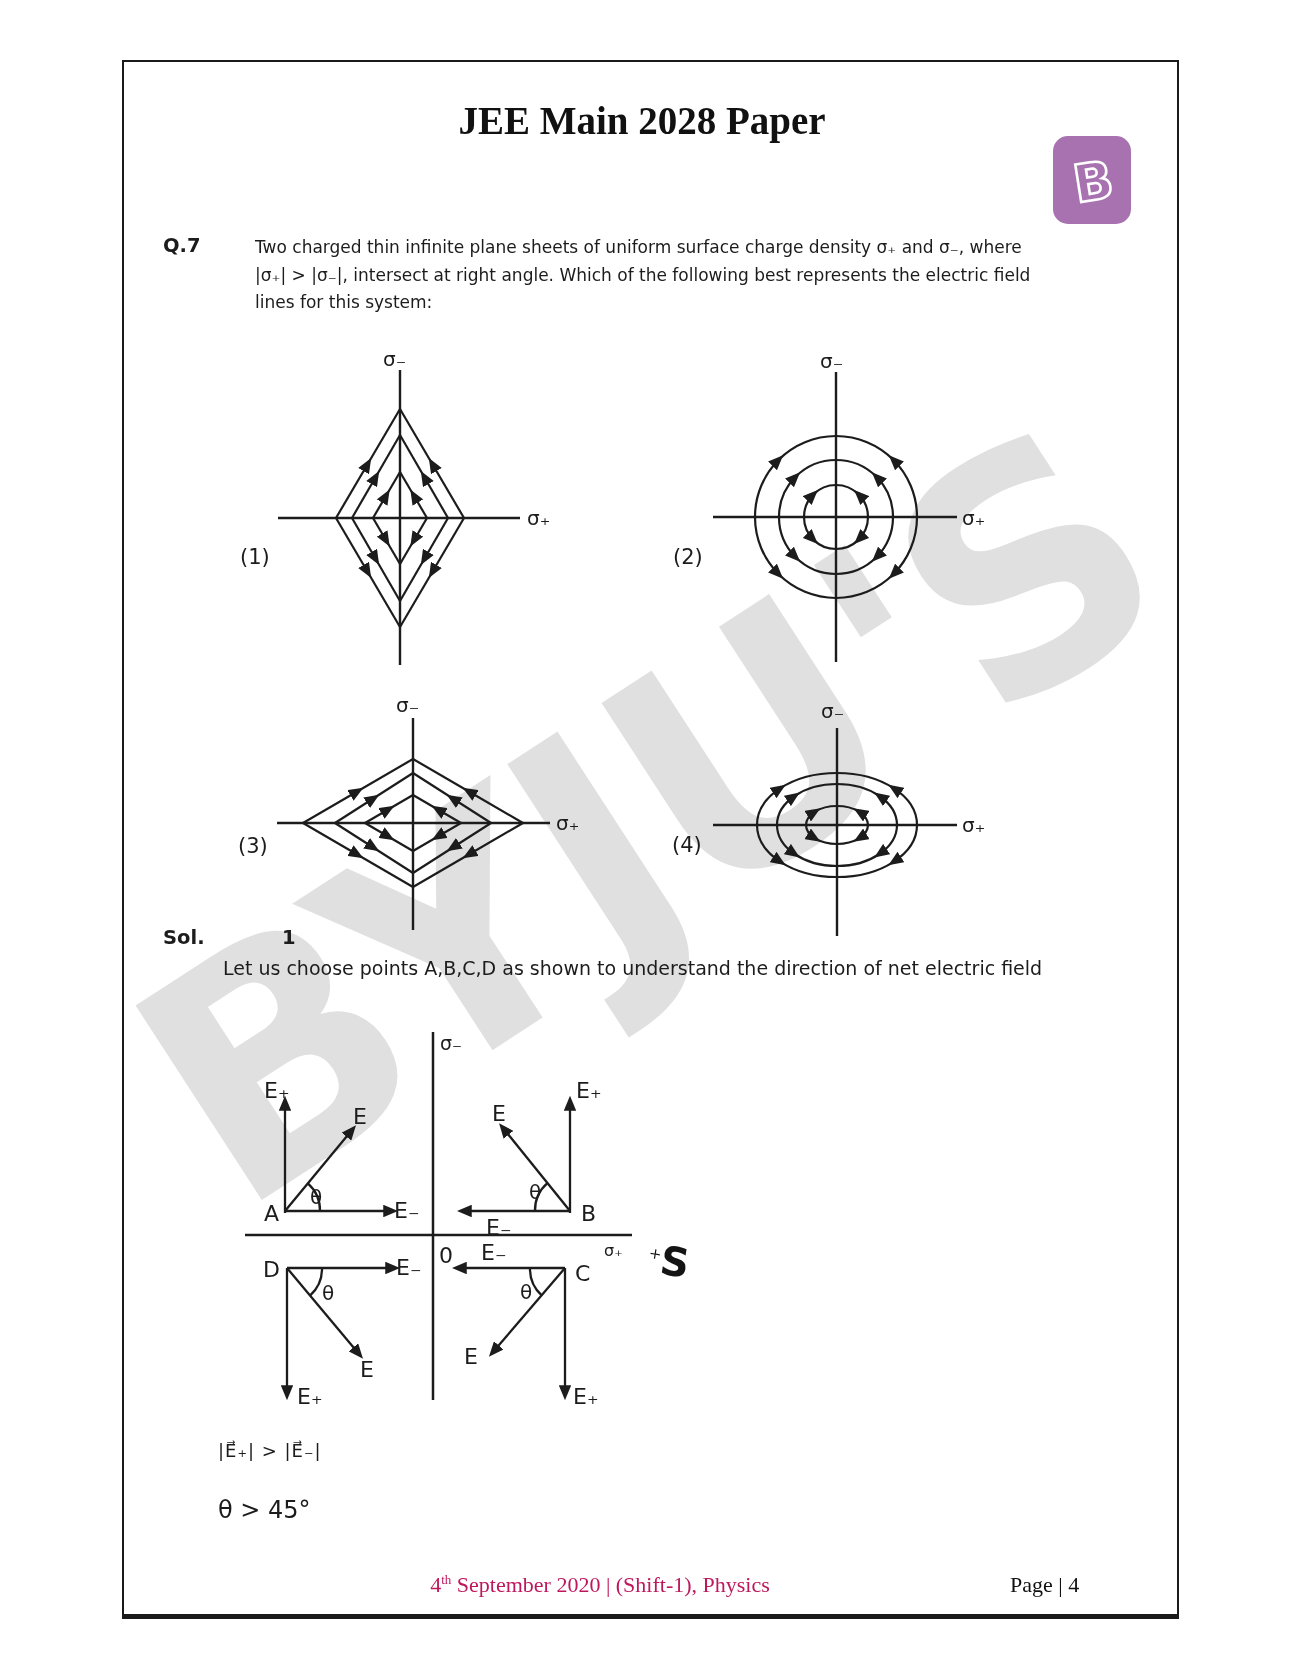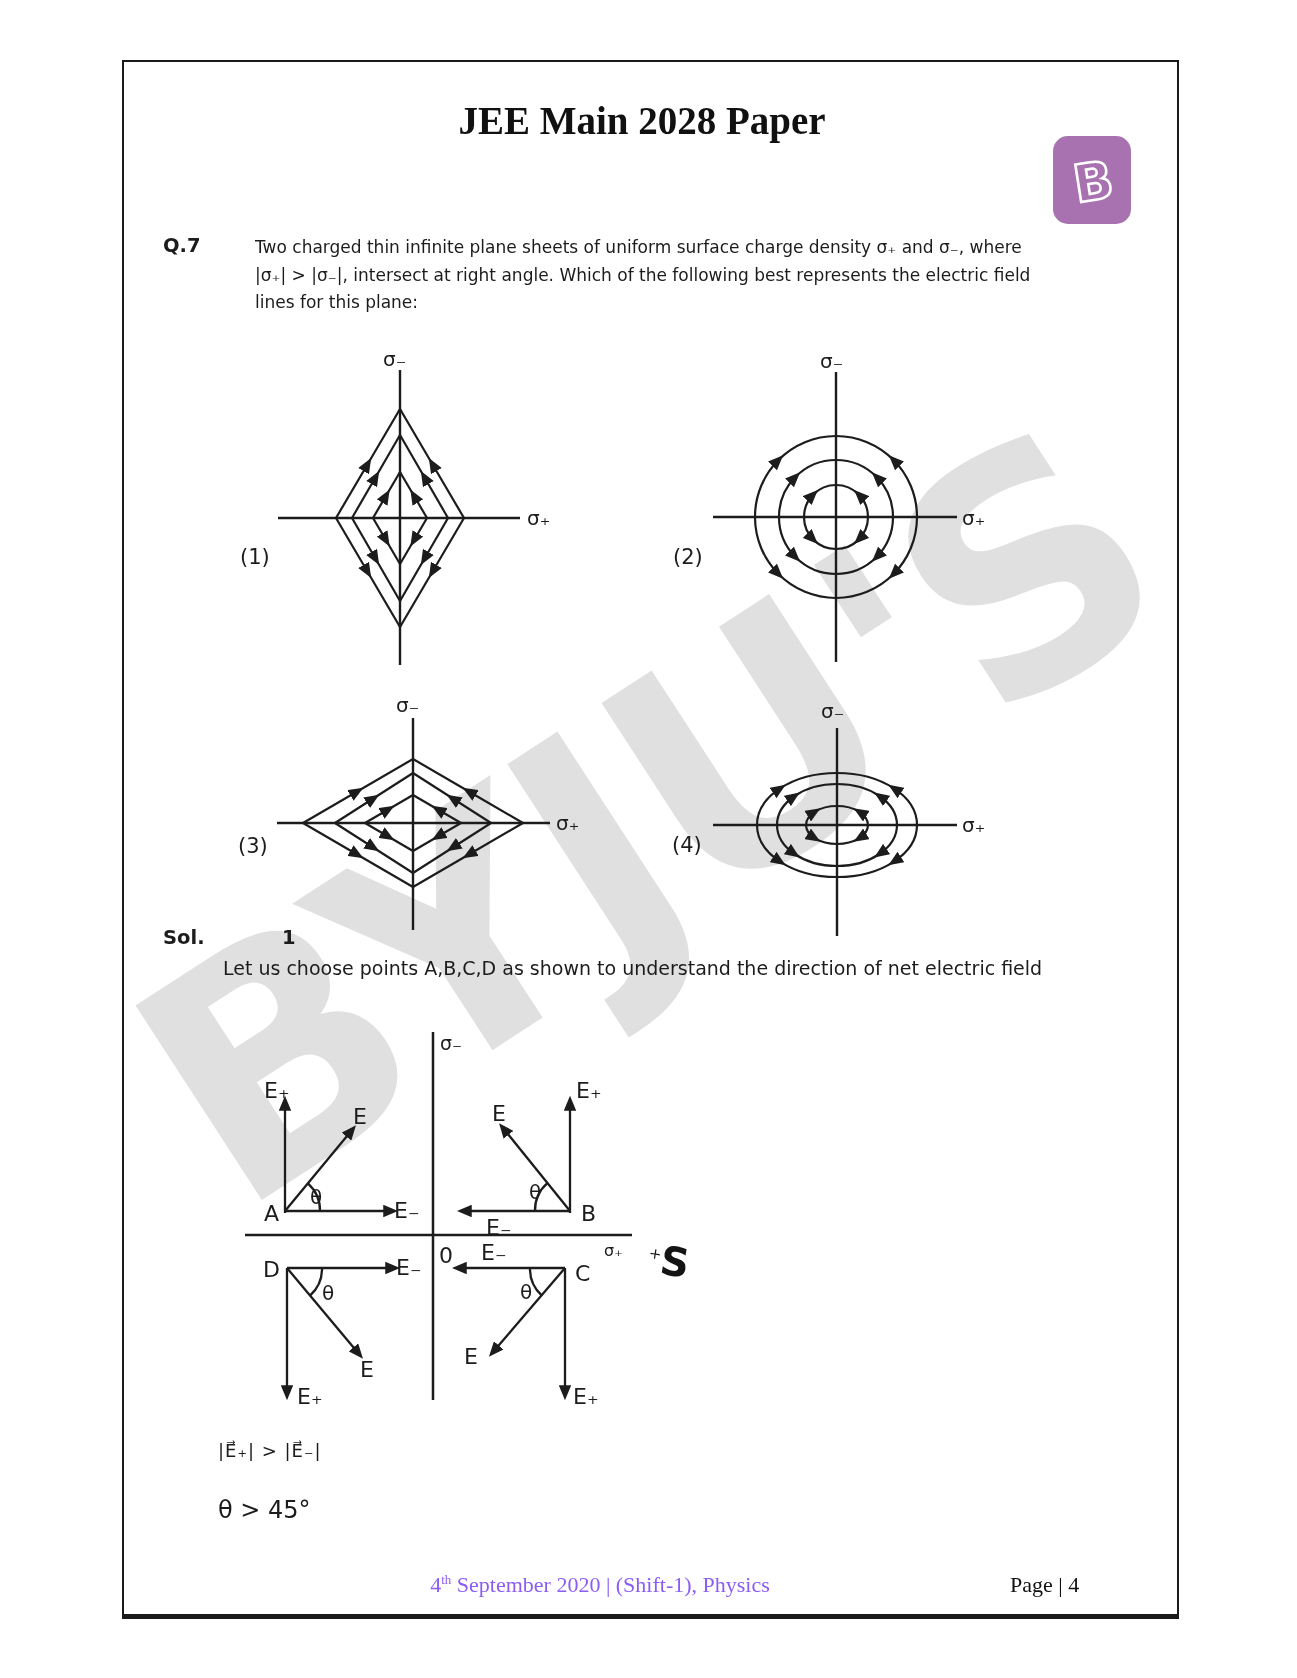--- a/index.html
+++ b/index.html
@@ -23,21 +23,21 @@
   .solans{position:absolute;left:119px;top:0px;}
   .soltext{left:223px;top:954px;width:870px;font-size:19px;line-height:28px;}
   .diagram-svg{position:absolute;z-index:3;}
   .svg-text{font-family:"DejaVu Sans",sans-serif;fill:#1c1c1c;}
   .stray{left:648px;top:1238px;z-index:3;color:#141414;transform:rotate(9deg);}
   .stray .plus{font-size:15px;vertical-align:14px;}
   .stray .ess{font-size:40px;font-weight:bold;}
   .ineq{left:218px;top:1440px;font-size:18px;letter-spacing:1px;}
   .theta-res{left:218px;top:1496px;font-size:24px;}
   .footer-date{left:250px;top:1572px;width:700px;text-align:center;
-        font-family:"Liberation Serif",serif;font-size:22px;color:#8b5cf6;}
+        font-family:"Liberation Serif",serif;font-size:22px;color:#be185d;}
   .footer-page{left:1010px;top:1572px;width:100px;text-align:left;
         font-family:"Liberation Serif",serif;font-size:22px;color:#111;}
   sup{font-size:13px;}
 </style>
 </head>
 <body>
 
 <div class="page">
 
   <div class="watermark">BYJU'S</div>
@@ -57,21 +57,21 @@
     <svg width="78" height="88" viewBox="0 0 78 88">
       <rect x="0" y="0" width="78" height="88" rx="15" fill="#a872b1"></rect>
       <text x="40" y="64" text-anchor="middle" font-family="DejaVu Sans, sans-serif" font-size="52" font-weight="bold" fill="none" stroke="#ffffff" stroke-width="2.6" transform="rotate(-9 39 44)">B</text>
     </svg>
   </div>
 
   <div class="abs qnum layer">Q.7</div>
   <div class="abs qtext layer">
     <div>Two charged thin infinite plane sheets of uniform surface charge density σ₊ and σ₋, where</div>
     <div>|σ₊| &gt; |σ₋|, intersect at right angle. Which of the following best represents the electric field</div>
-    <div>lines for this plane:</div>
+    <div>lines for this system:</div>
   </div>
 
   <svg class="diagram-svg" style="left:250px;top:330px" width="320" height="345" viewBox="250 330 320 345">
     <g stroke="#1c1c1c" stroke-width="2.4" fill="none">
       <line x1="400" y1="370" x2="400" y2="665"></line>
       <line x1="278" y1="518" x2="520" y2="518"></line>
     </g>
     <g stroke="#1c1c1c" stroke-width="2.2" fill="none">
       <path d="M336,518 L368,463.5 L400,409" marker-mid="url(#ah)"></path>
       <path d="M464,518 L432,463.5 L400,409" marker-mid="url(#ah)"></path>

